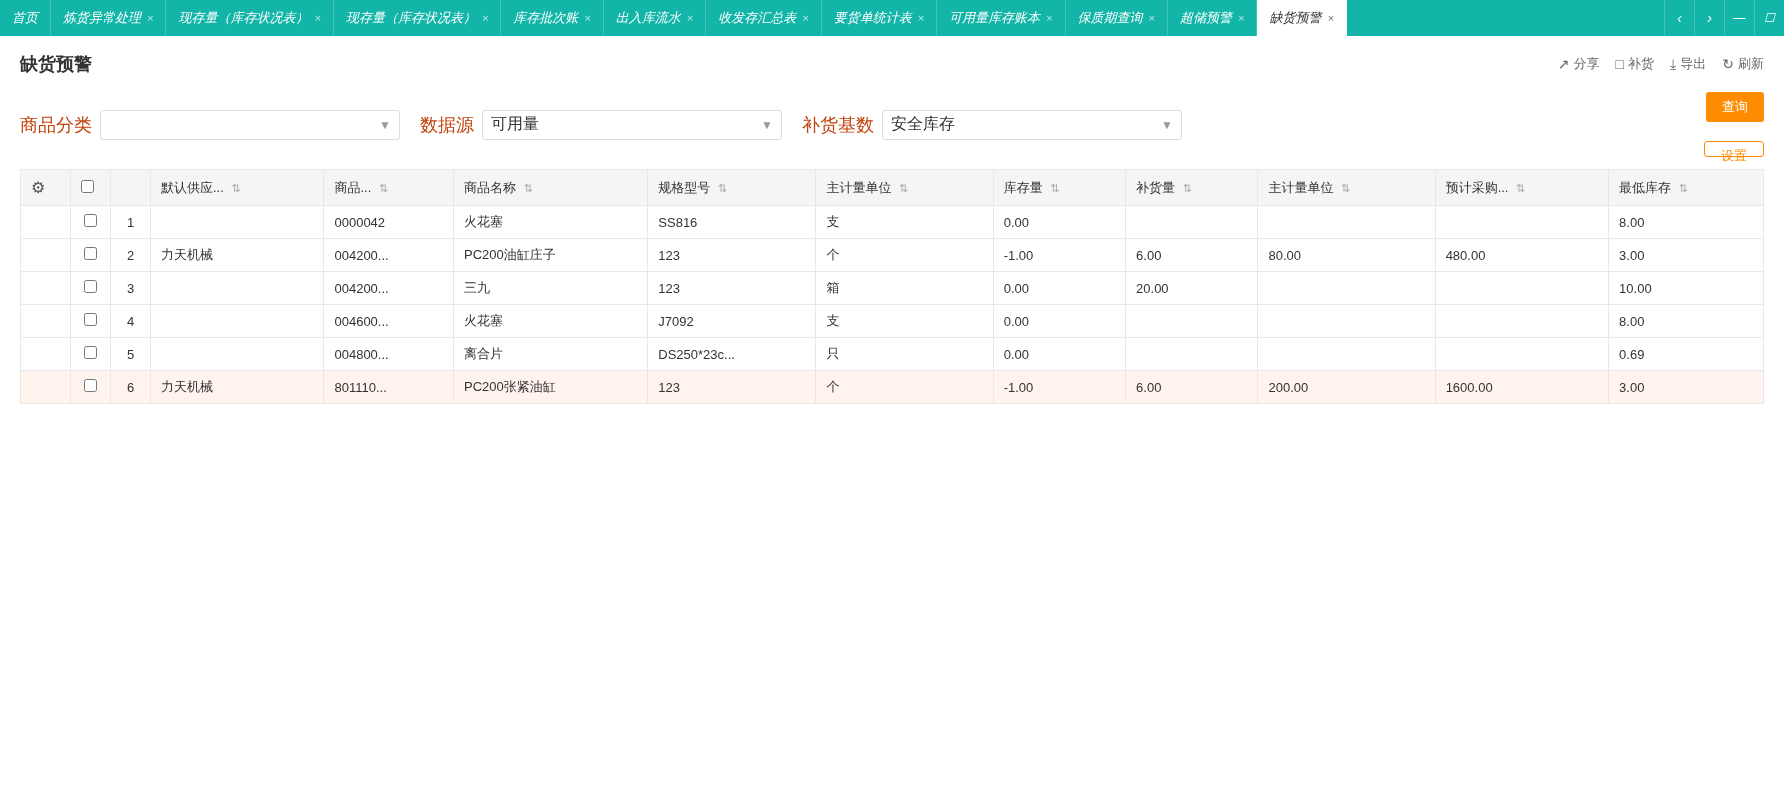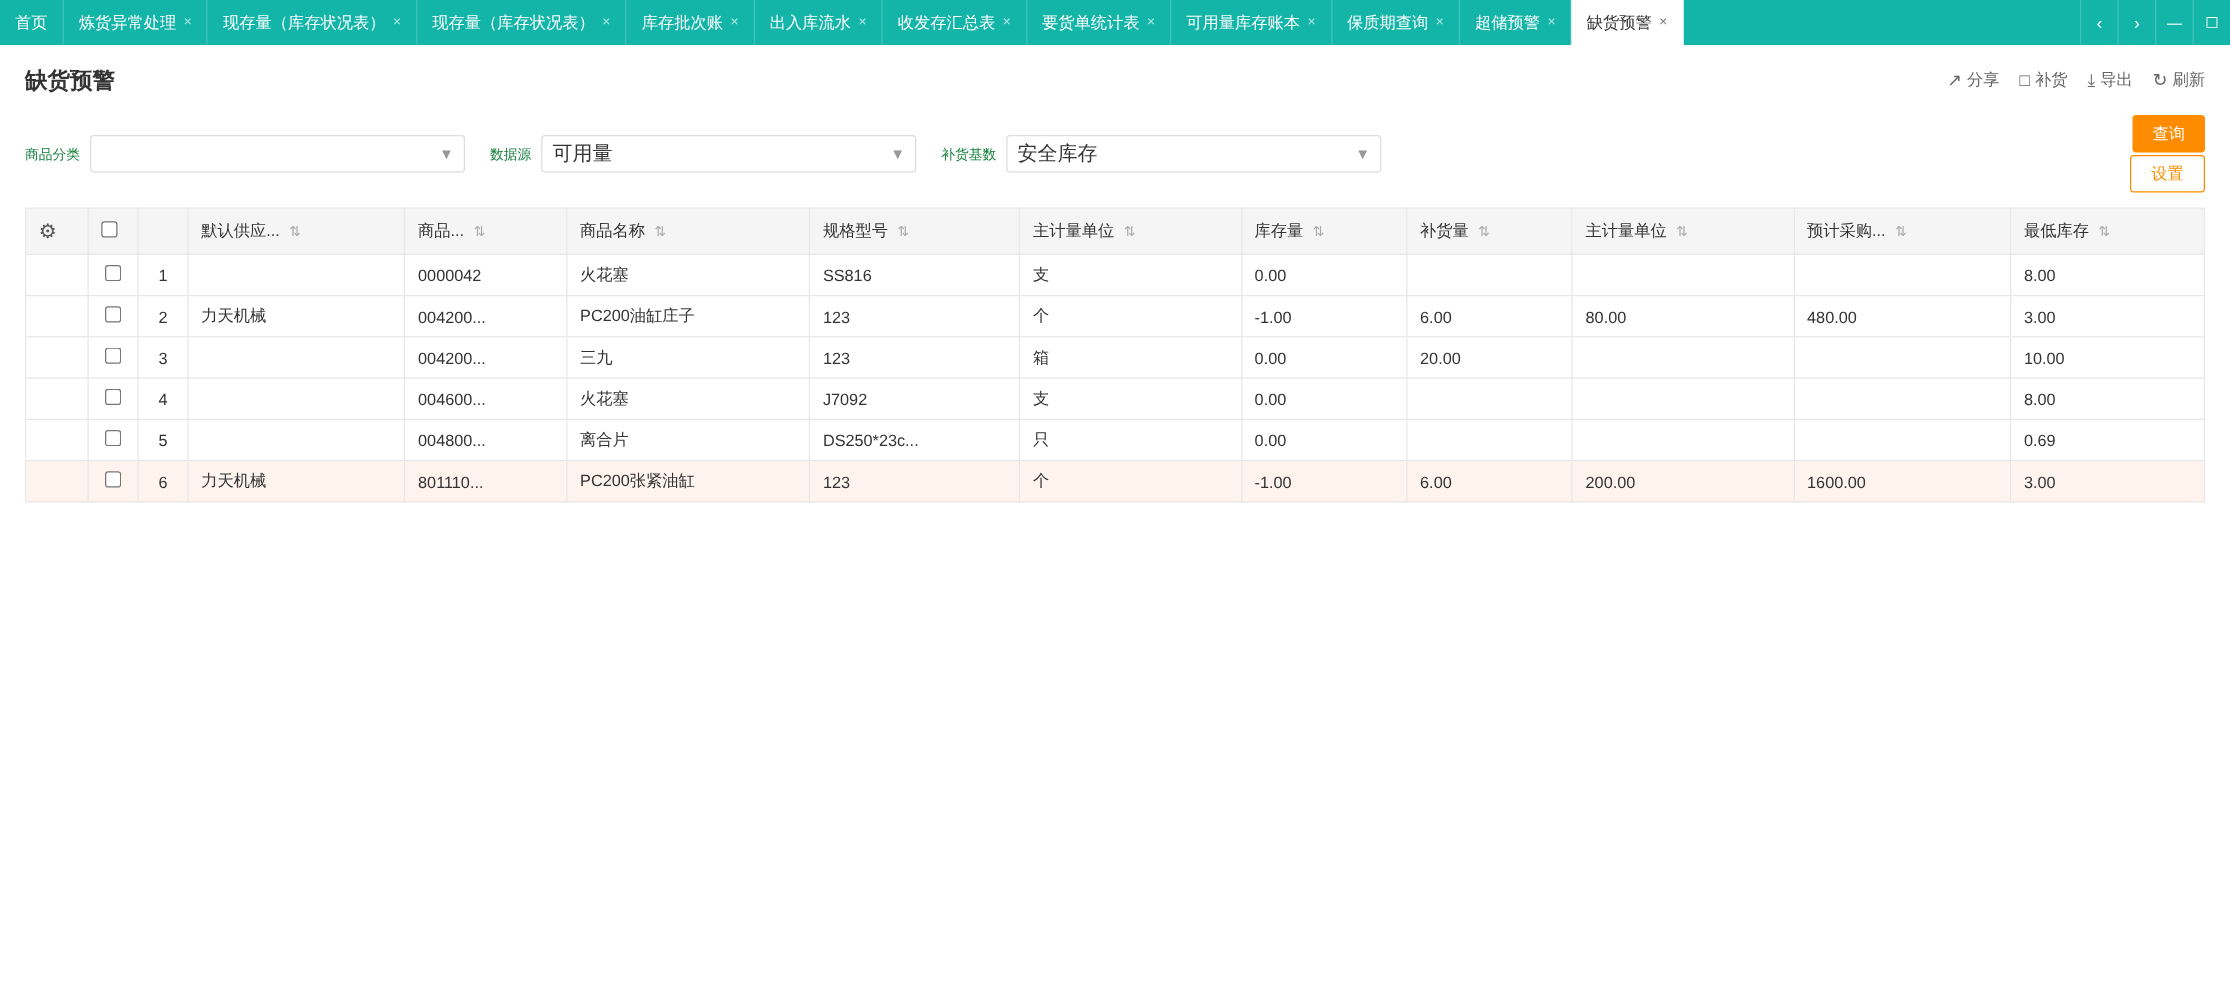--- a/index.html
+++ b/index.html
@@ -6,20 +6,21 @@
     body { font-family: 'Microsoft YaHei', Arial, sans-serif; font-size: 13px; background: #f5f5f5; color: #333; }
 
     
     .top-nav {
       display: flex;
       align-items: center;
       background: #12b5a8;
       height: 36px;
       overflow: hidden;
       position: relative;
+      font-style: italic;
     }
     .nav-tab {
       display: flex;
       align-items: center;
       padding: 0 12px;
       height: 36px;
       color: #fff;
       white-space: nowrap;
       cursor: pointer;
       font-size: 13px;
@@ -91,23 +92,23 @@
       align-items: center;
       margin-bottom: 12px;
       gap: 20px;
     }
     .filter-group {
       display: flex;
       align-items: center;
       gap: 8px;
     }
     .filter-label {
-      color: #15803d;
+      color: #c2410c;
       white-space: nowrap;
-      font-size: 11px;
+      font-size: 18px;
     }
     .filter-select {
       display: flex;
       align-items: center;
       border: 1px solid #ddd;
       border-radius: 3px;
       padding: 4px 8px;
       background: #fff;
       cursor: pointer;
       min-width: 180px;
@@ -138,28 +139,28 @@
       height: 30px;
     }
     .btn-outline {
       background: #fff;
       color: #ff8c00;
       border: 1px solid #ff8c00;
       border-radius: 3px;
       padding: 5px 16px;
       cursor: pointer;
       font-size: 13px;
-      height: 30px;
+      height: 16px;
     }
 
     .filter-right {
       margin-left: auto;
       display: flex;
       flex-direction: column;
-      gap: 2px;
+      gap: 19px;
       align-items: flex-end;
     }
 
     
     .data-table {
       width: 100%;
       border-collapse: collapse;
       font-size: 13px;
     }
     .data-table th {

